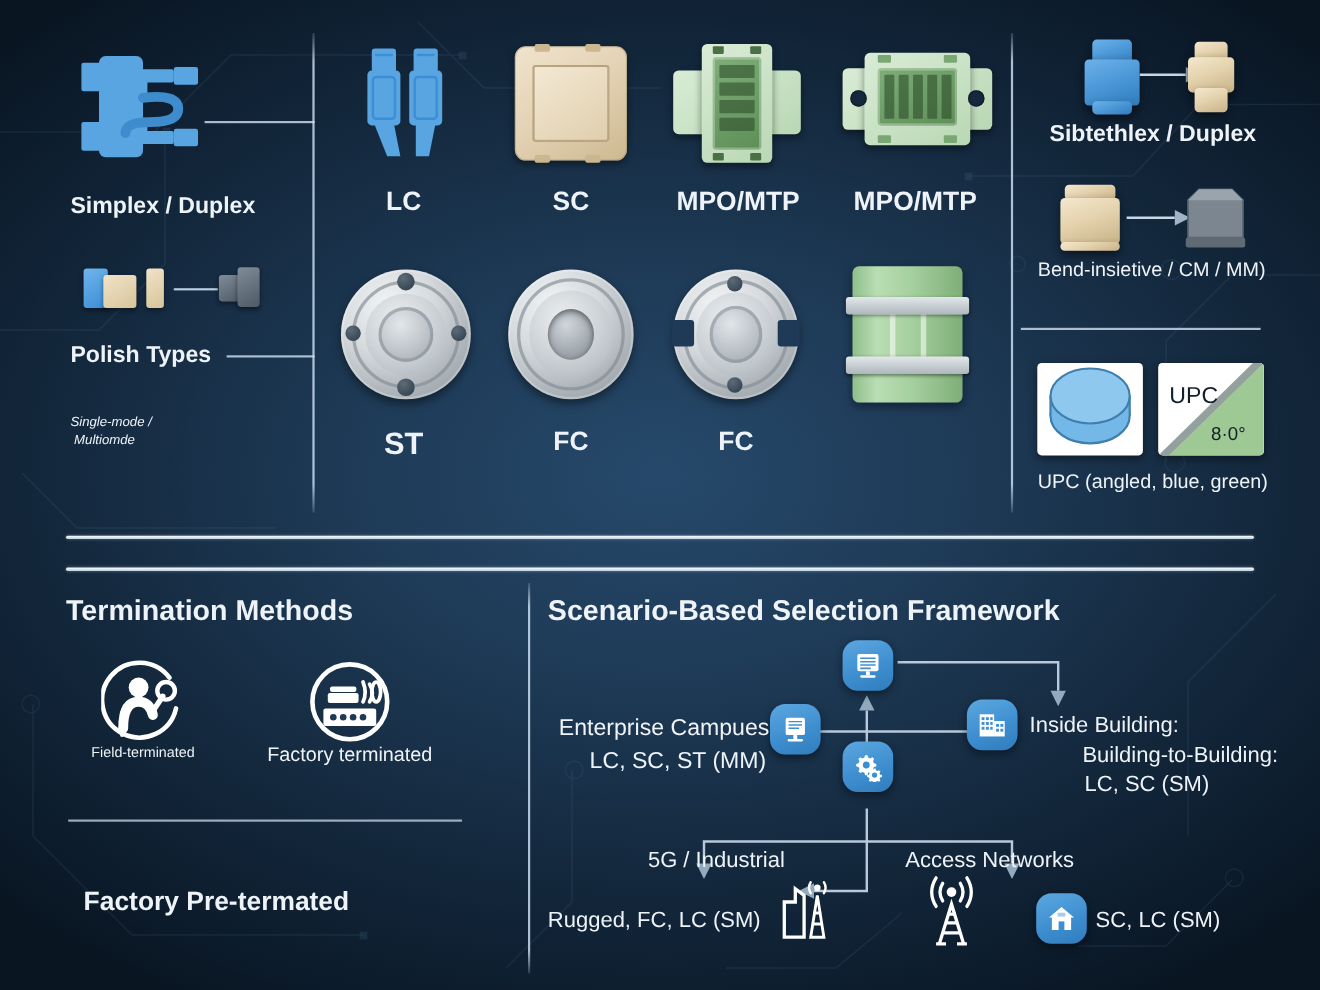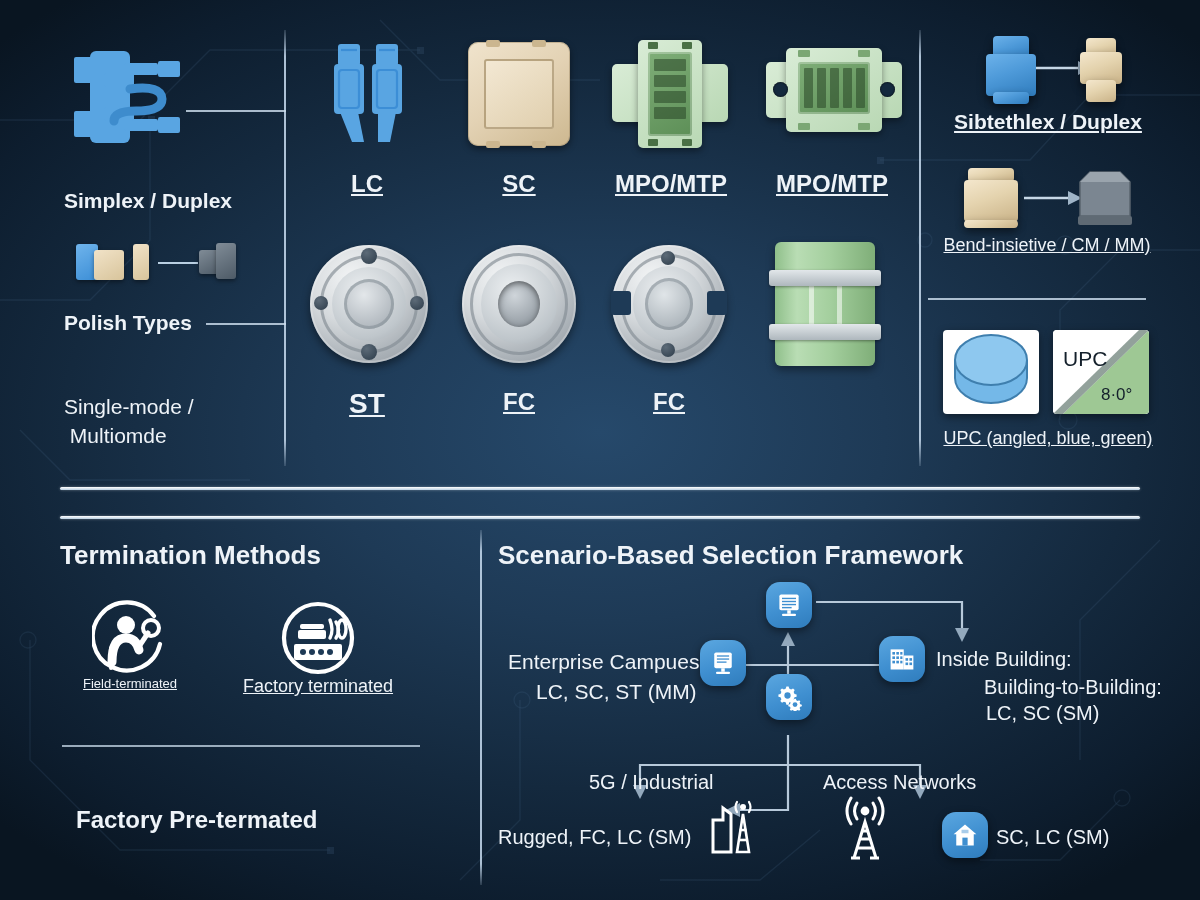--- a/index.html
+++ b/index.html
@@ -11,21 +11,21 @@
   }
   #stage {
     position:absolute; inset:0;
     background:
       radial-gradient(ellipse 70% 62% at 50% 48%, #26496b 0%, #1e3a56 34%, #14293e 64%, #0d1d2e 86%, #091521 100%);
     overflow:hidden;
   }
   
   #traces { position:absolute; inset:0; opacity:.30; }
   .lbl { position:absolute; white-space:pre; }
-  .center { transform:translateX(-50%); text-align:center;text-decoration:underline; }
+  .center { transform:translateX(-50%); text-align:center; }
 
   .title-bold { font-weight:bold; }
 
   
   .vline { position:absolute; width:2px; background:linear-gradient(180deg,rgba(200,220,240,.15),rgba(200,220,240,.85) 6%,rgba(200,220,240,.85) 94%,rgba(200,220,240,.15)); }
   .hline { position:absolute; height:2px; background:rgba(205,222,238,.82); }
   .hrule { position:absolute; height:3px; border-radius:2px;
            background:linear-gradient(180deg,#ffffff,#b9cfe2); box-shadow:0 0 3px rgba(255,255,255,.35); }
 
   
@@ -141,31 +141,31 @@
       <rect x="20" y="6" width="40" height="92" rx="6"></rect>
       <rect x="54" y="18" width="34" height="12" rx="2"></rect>
       <rect x="54" y="74" width="34" height="12" rx="2"></rect>
       <rect x="88" y="16" width="22" height="16" rx="2"></rect>
       <rect x="88" y="72" width="22" height="16" rx="2"></rect>
       <rect x="34" y="28" width="30" height="14" rx="2"></rect>
       <rect x="34" y="62" width="30" height="14" rx="2"></rect>
     </g>
     <path d="M60 44 q32 -4 32 10 q0 12 -26 12 q-22 0 -22 10" fill="none" stroke="#3e8ccd" stroke-width="9" stroke-linecap="round"></path>
   </svg>
-  <div class="lbl title-bold" style="left:64px; top:176px; font-size:21px;margin-top:13px;">Simplex / Duplex</div>
+  <div class="lbl title-bold" style="left:64px; top:176px; font-size:21px;">Simplex / Duplex</div>
 
   <div class="sw sw-blue" style="left:76px; top:244px; width:22px; height:36px;"></div>
   <div class="sw sw-tan" style="left:94px; top:250px; width:30px; height:30px;"></div>
   <div class="sw sw-tan" style="left:133px; top:244px; width:16px; height:36px;"></div>
   <div class="hline" style="left:158px; top:262px; width:40px; height:2px; background:#b9cfe2;"></div>
   <div class="sw sw-gray" style="left:199px; top:250px; width:22px; height:24px;"></div>
   <div class="sw sw-gray" style="left:216px; top:243px; width:20px; height:36px;"></div>
 
   <div class="lbl title-bold" style="left:64px; top:311px; font-size:21px;">Polish Types</div>
-  <div class="lbl" style="left:64px; top:392px; font-size:21px; line-height:1.4;">Single-mode /
+  <div class="lbl" style="left:64px; top:375px; font-size:12px; line-height:1.4;font-style:italic;">Single-mode /
  Multiomde</div>
 
   <svg class="art" style="left:330px; top:40px; width:78px; height:108px;" viewBox="0 0 78 108">
     <g fill="#59a5e2">
       <rect x="8" y="4" width="22" height="22" rx="3"></rect>
       <rect x="46" y="4" width="22" height="22" rx="3"></rect>
       <rect x="4" y="24" width="30" height="50" rx="4"></rect>
       <rect x="42" y="24" width="30" height="50" rx="4"></rect>
       <path d="M10 72 l18 0 l6 30 l-12 0 z"></path>
       <path d="M48 72 l18 0 l-6 30 l-12 0 z"></path>

